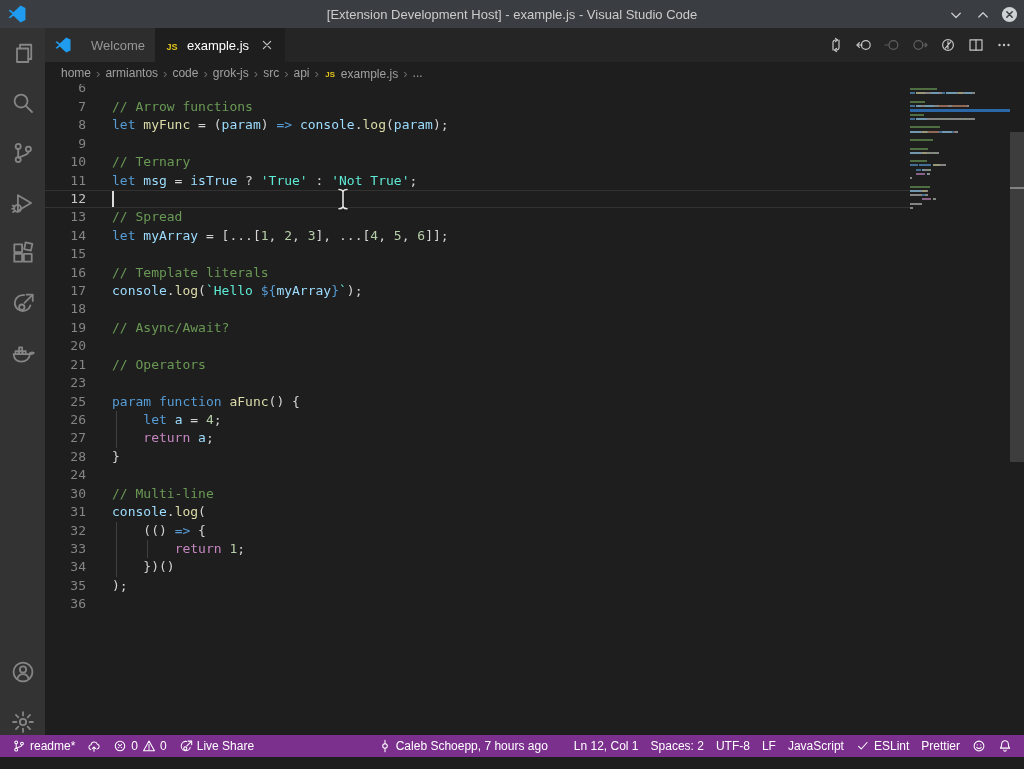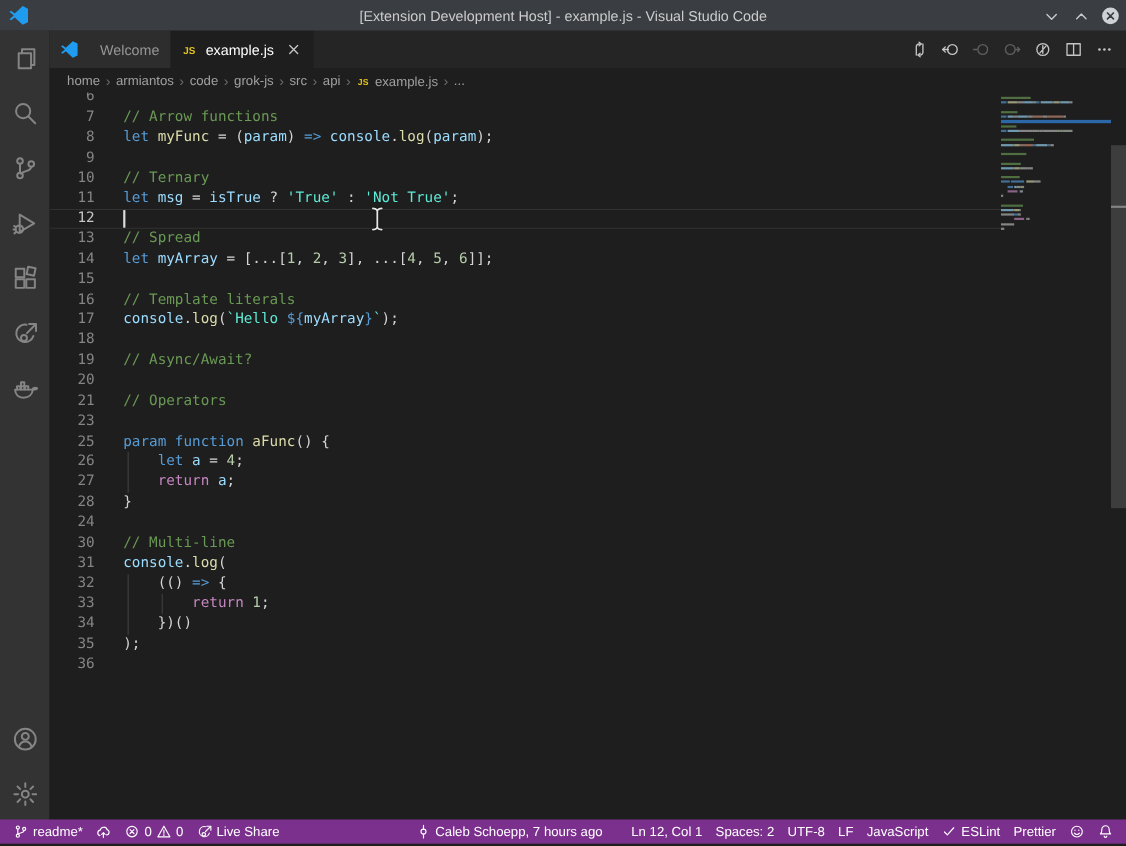--- a/index.html
+++ b/index.html
@@ -73,21 +73,21 @@
   .mm-row { height:2px; margin-bottom:2.24px; display:flex; }
   .mm-seg { height:2px; opacity:.65; }
   .mm-line-marker { position:absolute; left:0; right:0; height:2.5px; background:#2e6fb7; opacity:.9; }
 
   
   .scrollbar { position:absolute; top:0; right:0; bottom:0; width:14px; }
   .sb-thumb { position:absolute; left:0; right:0; top:48px; height:330px; background:rgba(121,121,121,0.35); }
   .sb-marker { position:absolute; left:0; right:0; top:103px; height:2px; background:rgba(190,190,190,0.55); }
 
   
-  .statusbar { position:absolute; left:0; right:0; bottom:2px; height:22px; background:#7C308E;
+  .statusbar { position:absolute; left:0; right:0; bottom:12px; height:22px; background:#7C308E;
                color:#ffffff; font-size:12px; display:flex; align-items:center; padding:0 6px; }
   .sb-group { display:flex; align-items:center; height:22px; }
   .sb-fill { flex:1; }
   .sb-item { display:flex; align-items:center; gap:4px; padding:0 6px; height:22px; white-space:nowrap; }
   .sb-icon { width:14px; height:14px; display:inline-flex; }
   .sb-icon svg { width:14px; height:14px; }
   .sb-gap { margin-right:14px; }
 
   
   .mouse-cursor { position:absolute; left:336px; top:187px; width:14px; height:24px; z-index:60;

